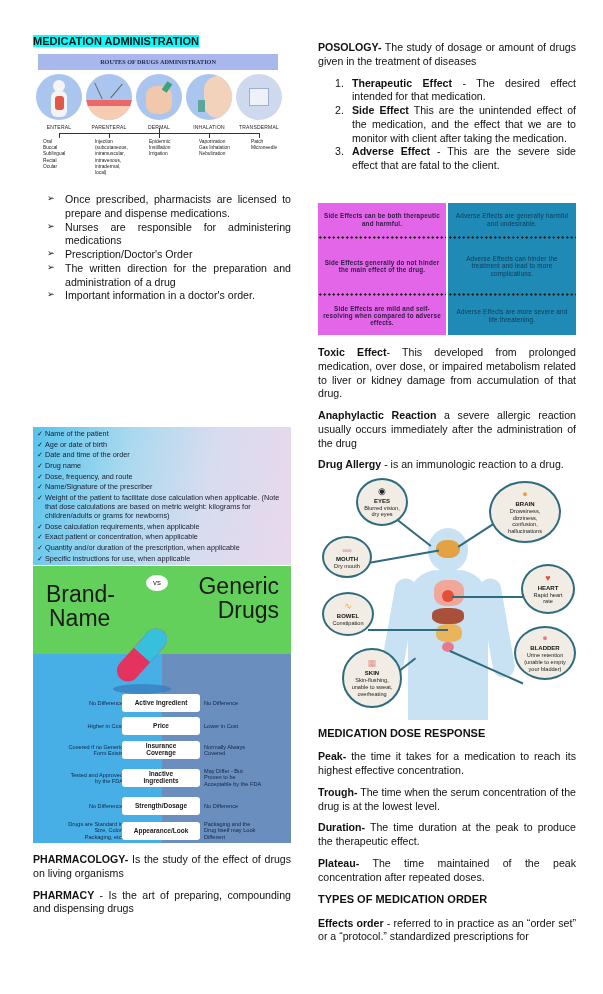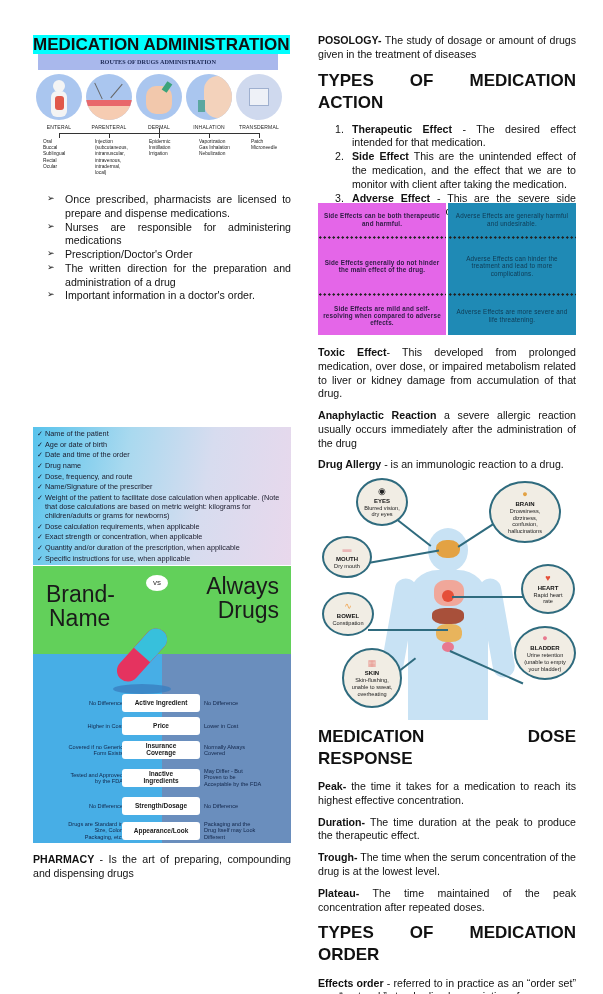--- a/index.html
+++ b/index.html
@@ -3,21 +3,21 @@
 <meta charset="utf-8">
 <style>
   * { box-sizing: border-box; margin: 0; padding: 0; }
   html, body { width: 603px; height: 994px; background: #ffffff; overflow: hidden; }
   body { font-family: "Liberation Sans", sans-serif; color: #111; font-size: 10.6px; line-height: 1.3; position: relative; }
   .col { position: absolute; top: 0; }
   .col-left { left: 33px; width: 258px; }
   .col-right { left: 318px; width: 258px; }
   .p { text-align: justify; margin-bottom: 8px; }
   b { font-weight: bold; }
-  .h { font-weight: bold; font-size: 17px; }
+  .h { font-weight: bold; font-size: 11px; }
   .hl { background: #00ffff; }
 
   
   .routes { position: absolute; top: 48px; left: 33px; width: 258px; height: 130px; }
   .routes-banner { position: absolute; top: 6px; left: 5px; width: 240px; height: 16px; background: #a9b8ec; color: #1d2a56; font-family: "Liberation Serif", serif; font-size: 6.2px; font-weight: bold; text-align: center; line-height: 16px; }
   .route { position: absolute; top: 26px; width: 48px; text-align: center; }
   .route .circle { width: 46px; height: 46px; border-radius: 50%; background: #aac6ef; margin: 0 auto; position: relative; overflow: hidden; }
   .route .rname { font-size: 5px; margin-top: 4px; color: #222; letter-spacing: 0.2px; }
   .route-items { position: absolute; top: 91px; font-size: 4.8px; color: #222; line-height: 1.3; white-space: pre-line; }
   .tree-line { position: absolute; background: #333; }
@@ -183,39 +183,39 @@
   <div class="ci">
       <span class="ck">✓</span>
       <span>Weight of the patient to facilitate dose calculation when applicable. (Note that dose calculations are based on metric weight: kilograms for children/adults or grams for newborns)</span>
     </div>
   <div class="ci">
       <span class="ck">✓</span>
       <span>Dose calculation requirements, when applicable</span>
     </div>
   <div class="ci">
       <span class="ck">✓</span>
-      <span>Exact strength or concentration, when applicable</span>
+      <span>Exact patient or concentration, when applicable</span>
     </div>
   <div class="ci">
       <span class="ck">✓</span>
       <span>Quantity and/or duration of the prescription, when applicable</span>
     </div>
   <div class="ci">
       <span class="ck">✓</span>
       <span>Specific instructions for use, when applicable</span>
     </div>
 </div>
 
 <div class="bvg">
   <div class="bvg-top"></div>
   <div class="bvg-bottom-l"></div>
   <div class="bvg-bottom-r"></div>
   <div class="bvg-title" style="top:16px;left:13px;"><span>Brand-</span><br><span style="padding-left:3px;">Name</span></div>
   <div class="vs">vs</div>
-  <div class="bvg-title" style="top:8px;left:146px;text-align:right;width:100px;"><span>Always</span><br><span>Drugs</span></div>
+  <div class="bvg-title" style="top:8px;left:146px;text-align:right;width:100px;"><span>Generic</span><br><span>Drugs</span></div>
   <div class="pill-shadow"></div>
   <div class="pill"></div>
 
   <div class="cmp-row" style="top:126px;">
     <div class="cmp-l">No Difference</div>
     <div class="cmp-c">Active Ingredient</div>
     <div class="cmp-r">No Difference</div>
   </div>
   <div class="cmp-row" style="top:149px;">
     <div class="cmp-l">Higher in Cost</div>
@@ -249,26 +249,26 @@
 Size, Color,
 Packaging, etc.</div>
     <div class="cmp-c">Appearance/Look</div>
     <div class="cmp-r">Packaging and the
 Drug Itself may Look
 Different</div>
   </div>
 </div>
 
 <div class="col col-left" style="top:853px;">
+  <p class="p"><b>PHARMACOLOGY-</b><span> Is the study of the effect of drugs on living organisms</span></p>
   <p class="p"><b>PHARMACY</b><span> - Is the art of preparing, compounding and dispensing drugs</span></p>
 </div>
 
-<div class="col col-right" style="top:34px;">
+<div class="col col-right" style="top:41px;">
   <p class="p"><b>POSOLOGY-</b><span> The study of dosage or amount of drugs given in the treatment of diseases</span></p>
-  <p class="p h" style="margin-bottom:9px;">TYPES OF MEDICATION ACTION</p>
   <div style="padding-left:17px;">
     <div style="display:flex;">
       <span style="width:17px;flex:none;">1.</span>
       <span class="p" style="margin:0;"><b>Therapeutic Effect</b><span> - The desired effect intended for that medication.</span></span>
     </div>
     <div style="display:flex;">
       <span style="width:17px;flex:none;">2.</span>
       <span class="p" style="margin:0;"><b>Side Effect</b><span> This are the unintended effect of the medication, and the effect that we are to monitor with client after taking the medication.</span></span>
     </div>
     <div style="display:flex;">
@@ -364,18 +364,18 @@
     <span class="bt">SKIN</span>
     <span class="bd">Skin-flushing,
 unable to sweat,
 overheating</span>
   </div>
 </div>
 
 <div class="col col-right" style="top:726px;">
   <p class="p h" style="margin-bottom:10px;">MEDICATION DOSE RESPONSE</p>
   <p class="p"><b>Peak-</b><span> the time it takes for a medication to reach its highest effective concentration.</span></p>
+  <p class="p"><b>Trough-</b><span> The time when the serum concentration of the drug is at the lowest level.</span></p>
   <p class="p"><b>Duration-</b><span> The time duration at the peak to produce the therapeutic effect.</span></p>
-  <p class="p"><b>Trough-</b><span> The time when the serum concentration of the drug is at the lowest level.</span></p>
   <p class="p"><b>Plateau-</b><span> The time maintained of the peak concentration after repeated doses.</span></p>
   <p class="p h" style="margin-bottom:10px;">TYPES OF MEDICATION ORDER</p>
   <p class="p"><b>Effects order</b><span> - referred to in practice as an “order set” or a “protocol.”  standardized prescriptions for</span></p>
 </div>
 
 </body></html>

